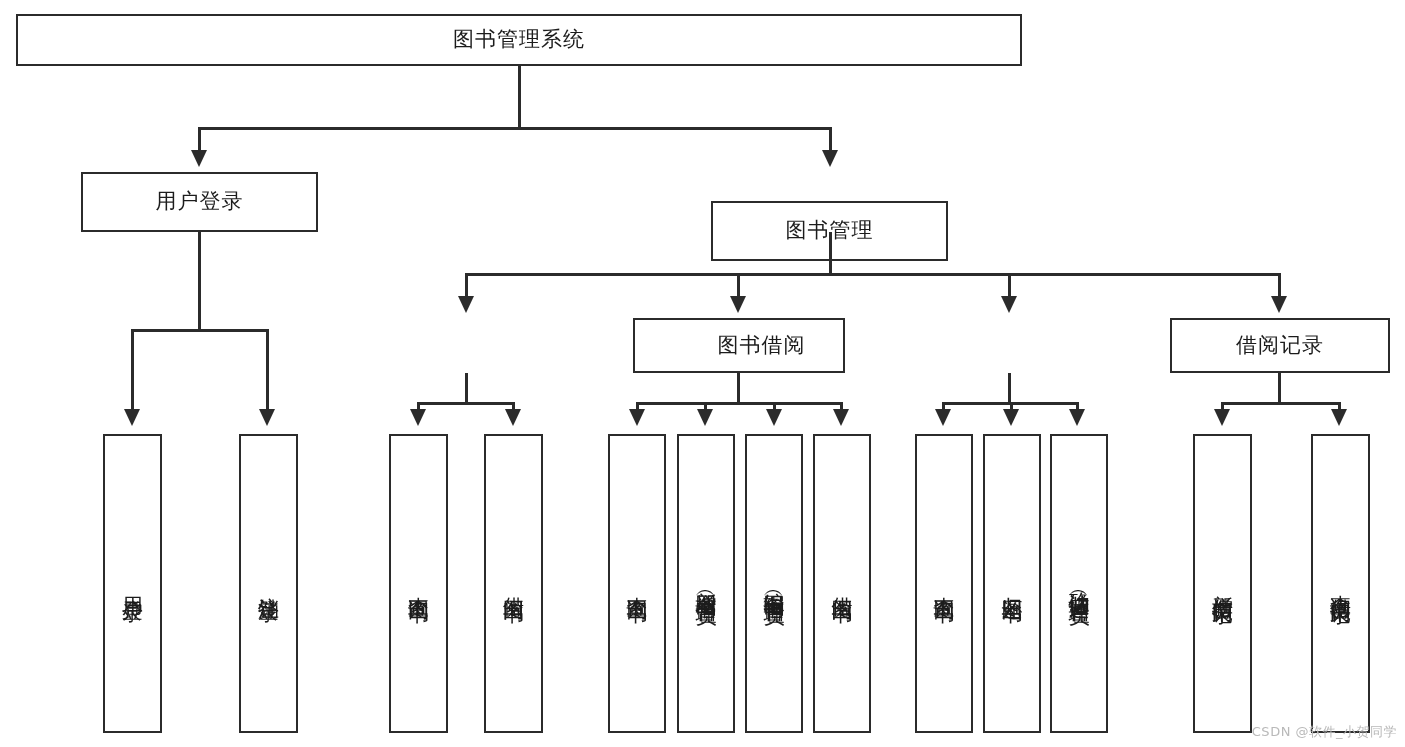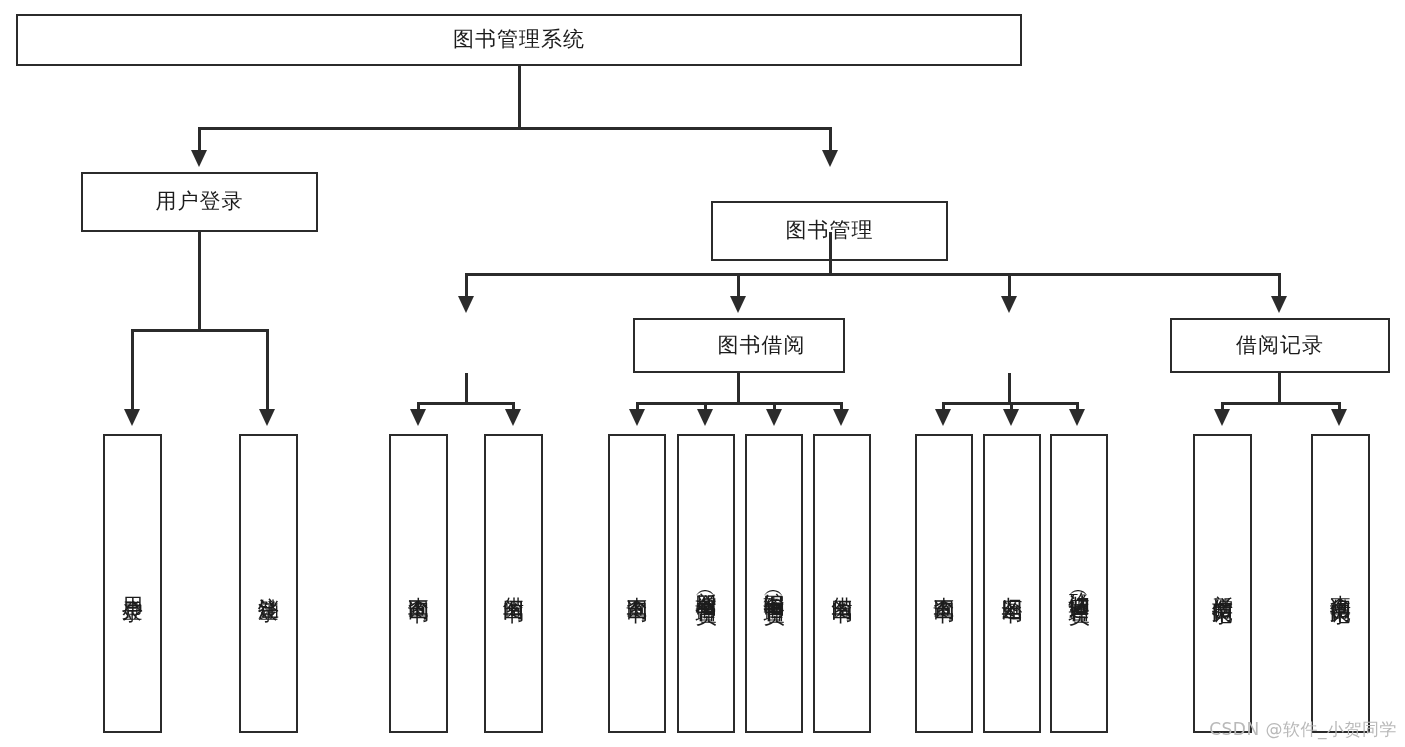--- a/index.html
+++ b/index.html
@@ -59,21 +59,21 @@
     width: 0;
     height: 0;
     border-left: 8px solid transparent;
     border-right: 8px solid transparent;
     border-top: 17px solid #2b2b2b;
   }
   #watermark {
     position: absolute;
     right: 8px;
     bottom: 6px;
-    font-size: 17px;
+    font-size: 13px;
     color: #b9b9b9;
     letter-spacing: 0.5px;
     white-space: nowrap;
   }
 </style>
 </head>
 <body>
 
 <div id="canvas">
 

